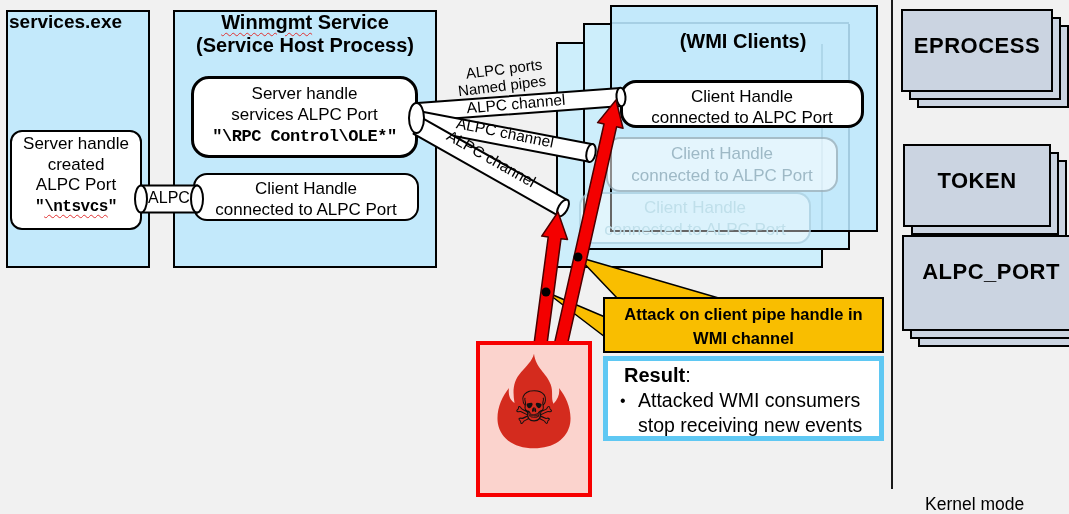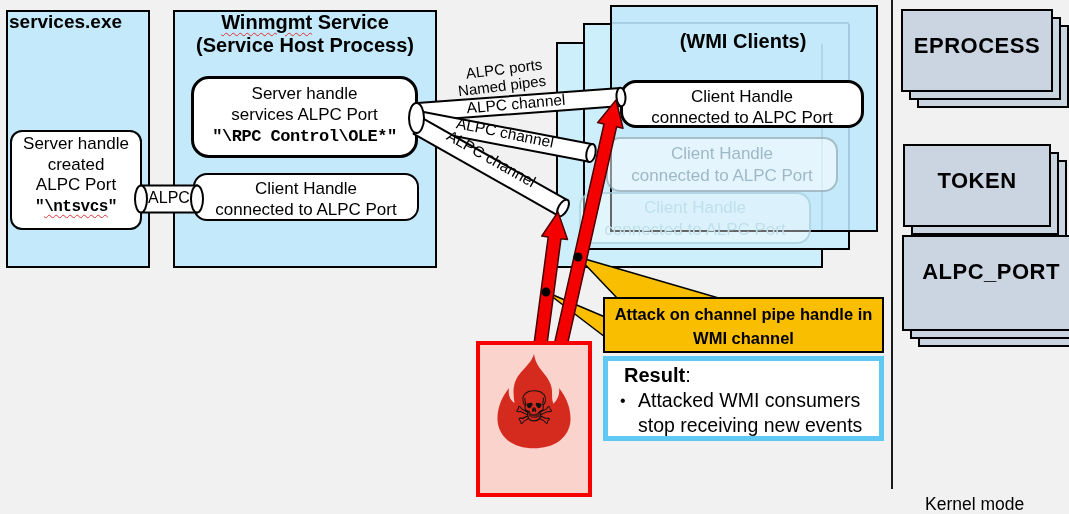--- a/index.html
+++ b/index.html
@@ -126,21 +126,21 @@
   </svg>
 
   <div class="abs" style="left:146px;top:189px;width:46px;text-align:center;font-size:16px;">ALPC</div>
   <div class="abs rot" style="left:452px;top:60px;width:104px;text-align:center;font-size:15px;transform:rotate(-7deg);">ALPC ports</div>
   <div class="abs rot" style="left:444px;top:77px;width:116px;text-align:center;font-size:15px;transform:rotate(-7deg);">Named pipes</div>
   <div class="abs rot" style="left:457px;top:95px;width:118px;text-align:center;font-size:15.5px;transform:rotate(-5deg);">ALPC channel</div>
   <div class="abs rot" style="left:446px;top:124px;width:118px;text-align:center;font-size:15.5px;transform:rotate(11.5deg);">ALPC channel</div>
   <div class="abs rot" style="left:432px;top:150px;width:118px;text-align:center;font-size:15.5px;transform:rotate(29.5deg);">ALPC channel</div>
 
   <div class="abs callout" style="left:603px;top:297px;width:281px;height:56px;padding-top:3px;">
-    <span>Attack on channel pipe handle in</span><br>
+    <span>Attack on client pipe handle in</span><br>
     <span>WMI channel</span>
   </div>
 
   <div class="abs result" style="left:603px;top:356px;width:281px;height:85px;">
     <div style="padding:3px 0 0 16px;font-size:20px;">
       <b>Result</b><span>:</span>
     </div>
     <div style="position:relative;padding:1px 0 0 30px;font-size:19.5px;line-height:25px;white-space:nowrap;">
       <span style="position:absolute;left:12px;top:1px;font-size:16px;">•</span>
       <span>Attacked WMI consumers</span><br>

